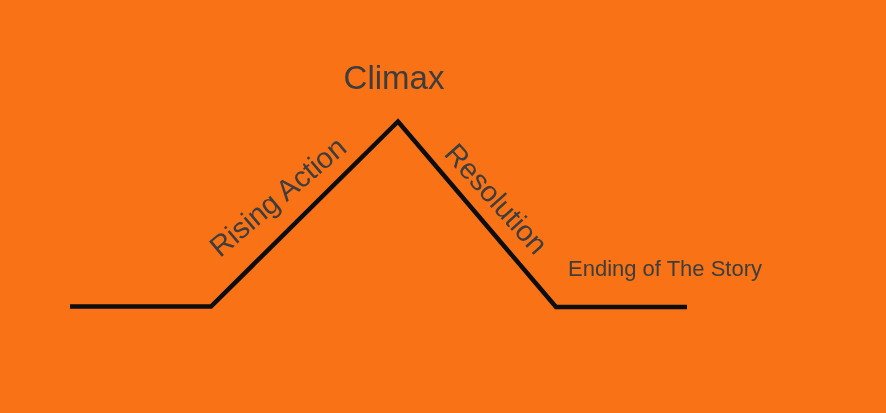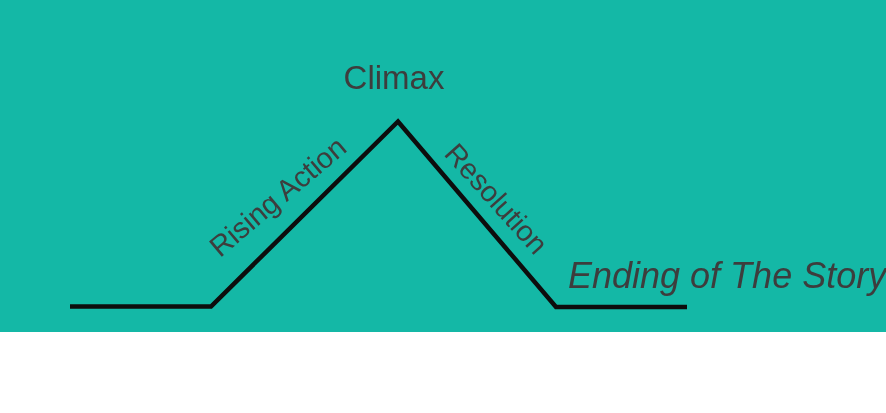--- a/index.html
+++ b/index.html
@@ -3,22 +3,22 @@
 <meta charset="utf-8">
 <style>
   html, body {
     margin: 0;
     padding: 0;
     background: #ffffff;
   }
   .canvas {
     position: relative;
     width: 886px;
-    height: 332px;
-    background: #14b8a6;
+    height: 413px;
+    background: #f97316;
     overflow: hidden;
     font-family: "Liberation Sans", sans-serif;
     color: #3d3d3d;
   }
   .arc-svg {
     position: absolute;
     left: 0;
     top: 0;
     width: 886px;
     height: 413px;
@@ -43,22 +43,21 @@
     transform: translateX(-50%);
   }
   .label-introduction {
     left: 28px;
     top: 257px;
     font-size: 30px;
   }
   .label-ending {
     left: 568px;
     top: 258px;
-    font-size: 36px;
-    font-style: italic;
+    font-size: 22px;
   }
   .label-rising {
     left: 278px;
     top: 197px;
     font-size: 29px;
     transform: translate(-50%, -50%) rotate(-40deg);
   }
   .label-resolution {
     left: 496px;
     top: 199px;

